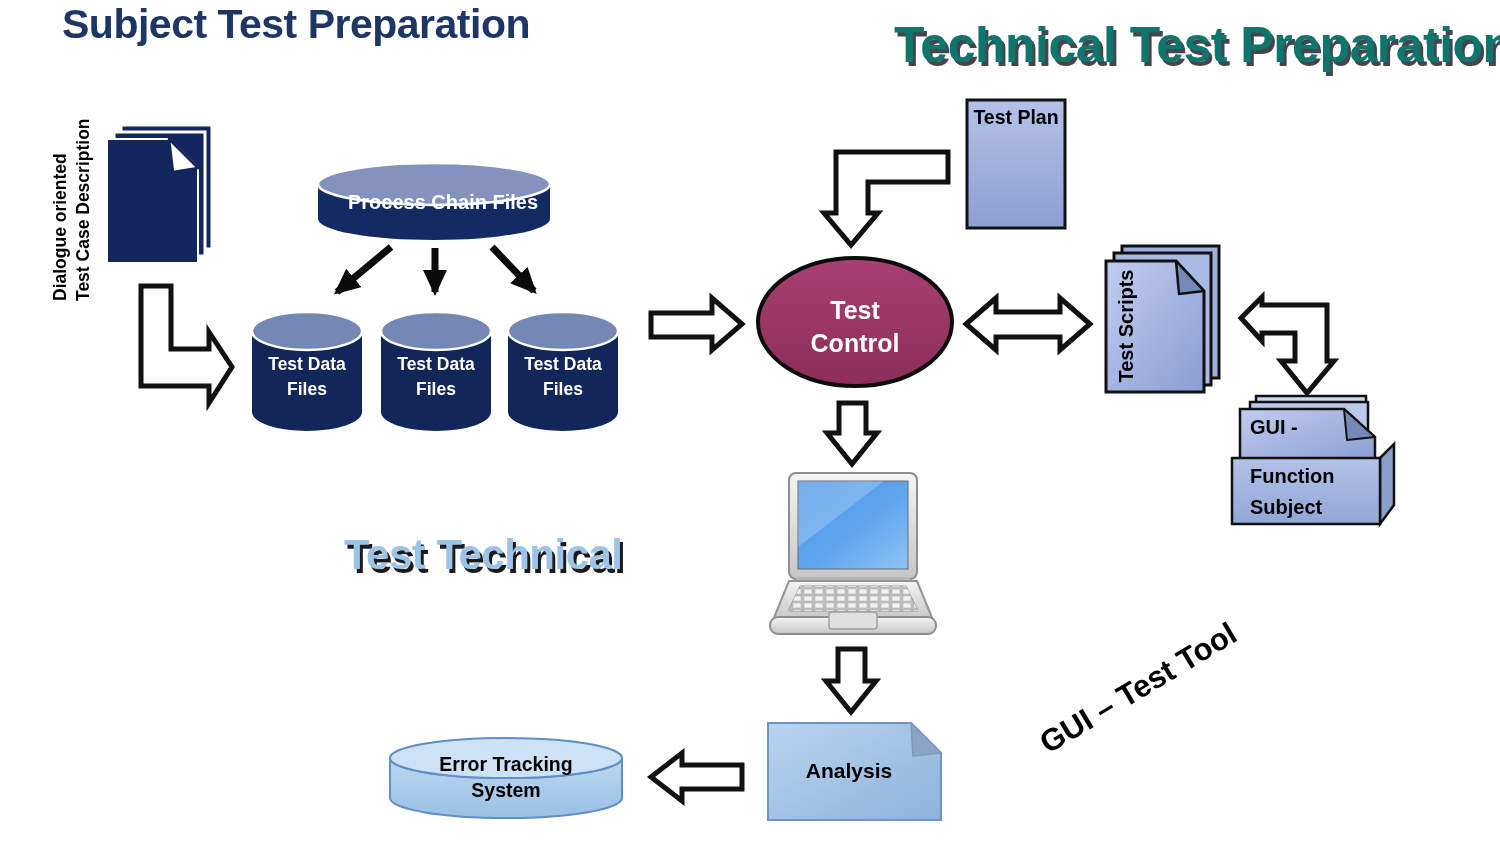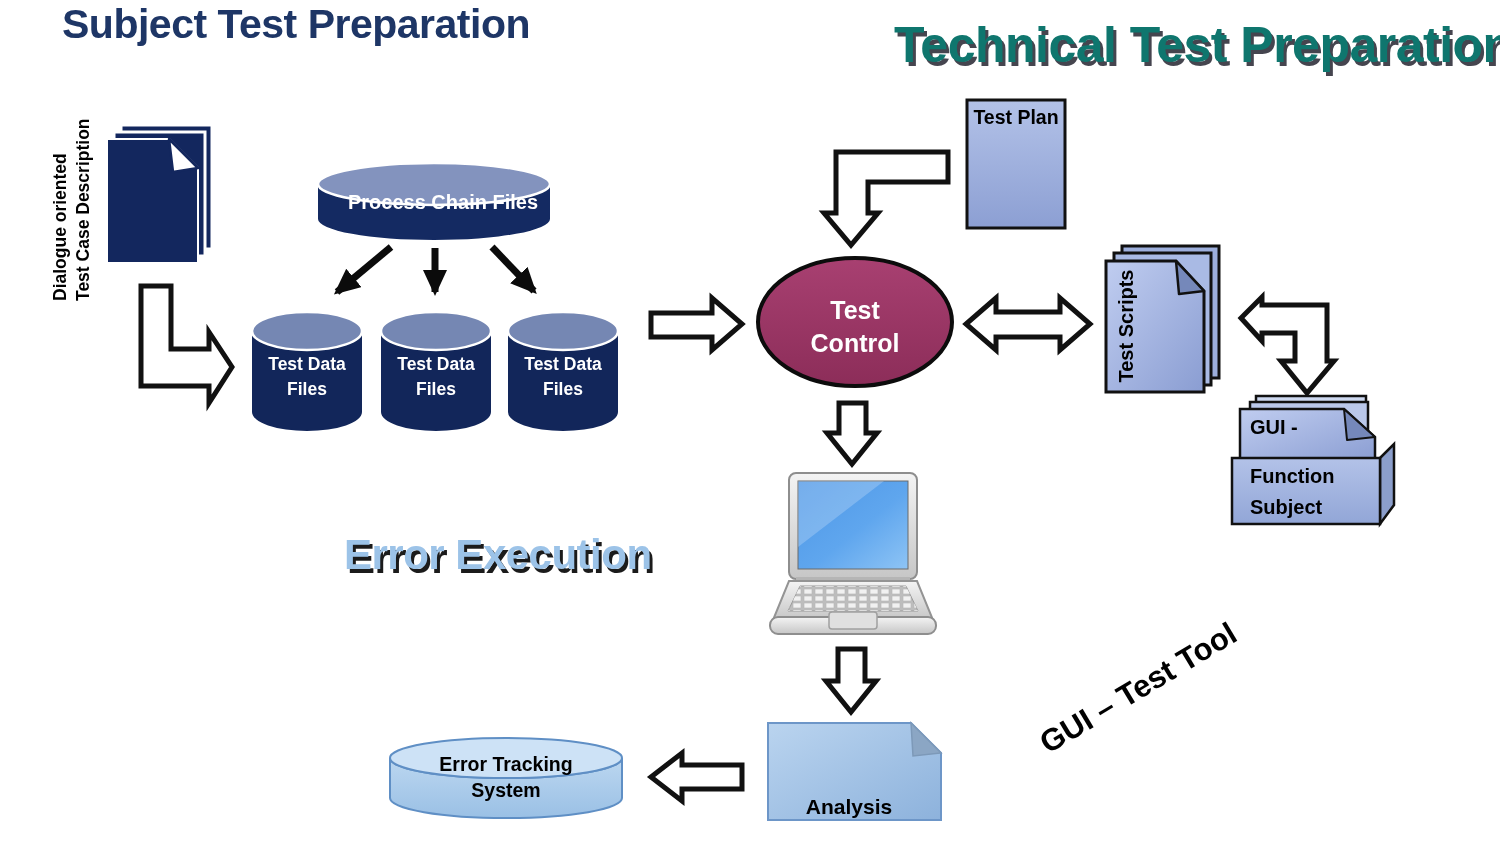--- a/index.html
+++ b/index.html
@@ -19,21 +19,21 @@
                   font-size:17.5px;line-height:1.32;white-space:nowrap;text-align:left;}
   #process-chain-label{left:327px;top:191px;width:232px;font-size:20px;text-align:center;}
   .tdf-label{top:352px;width:110px;font-size:17.5px;line-height:25px;}
   #tdf1{left:252px;} #tdf2{left:381px;} #tdf3{left:508px;}
   #flow-control-label{left:775px;top:294px;width:160px;font-size:25px;line-height:33px;}
   #test-plan-label{left:969px;top:106px;width:94px;font-size:19.5px;}
   #test-scripts-label{left:1027px;top:314px;width:200px;height:24px;transform:rotate(-90deg);
                       font-size:20px;text-align:center;white-space:nowrap;}
   #gui-paper-label{left:1250px;top:416px;width:95px;font-size:20px;}
   #gui-box-label{left:1250px;top:461px;width:126px;font-size:20px;line-height:31px;}
-  #analysis-label{left:770px;top:759px;width:158px;font-size:21px;margin-top:36px;}
+  #analysis-label{left:770px;top:759px;width:158px;font-size:21px;}
   #error-label{left:394px;top:751px;width:224px;font-size:19.5px;line-height:26px;}
   .line{display:block;}
 </style>
 </head>
 <body>
 
 <div id="canvas">
 
 <svg id="shapes" width="1500" height="844" viewBox="0 0 1500 844">
   <defs>
@@ -163,21 +163,21 @@
   <path d="M742,765 L682,765 L682,753 L651,777 L682,801 L682,789 L742,789 Z" fill="#ffffff" stroke="#111111" stroke-width="5" stroke-linejoin="miter"></path>
 
   <g>
     <path d="M390,758 V798 A116,20 0 0 0 622,798 V758 A116,20 0 0 1 390,758 Z" fill="url(#gLightCyl)" stroke="#5f8fc5" stroke-width="2"></path>
     <ellipse cx="506" cy="758" rx="116" ry="20" fill="#cde2f6" stroke="#5f8fc5" stroke-width="2"></ellipse>
   </g>
 </svg>
 
 <div class="lbl title" id="subject-title">Subject Test Preparation</div>
 <div class="lbl title" id="technical-title">Technical Test Preparation</div>
-<div class="lbl title" id="execution-title">Error Execution</div>
+<div class="lbl title" id="execution-title">Test Technical</div>
 <div class="lbl" id="gui-test-tool">GUI – Test Tool</div>
 
 <div class="lbl" id="dialogue-label">
   <span class="line">Dialogue oriented</span>
   <span class="line">Test Case Description</span>
 </div>
 
 <div class="lbl center white" id="process-chain-label">Process Chain Files</div>
 
 <div class="lbl center white tdf-label" id="tdf1">

